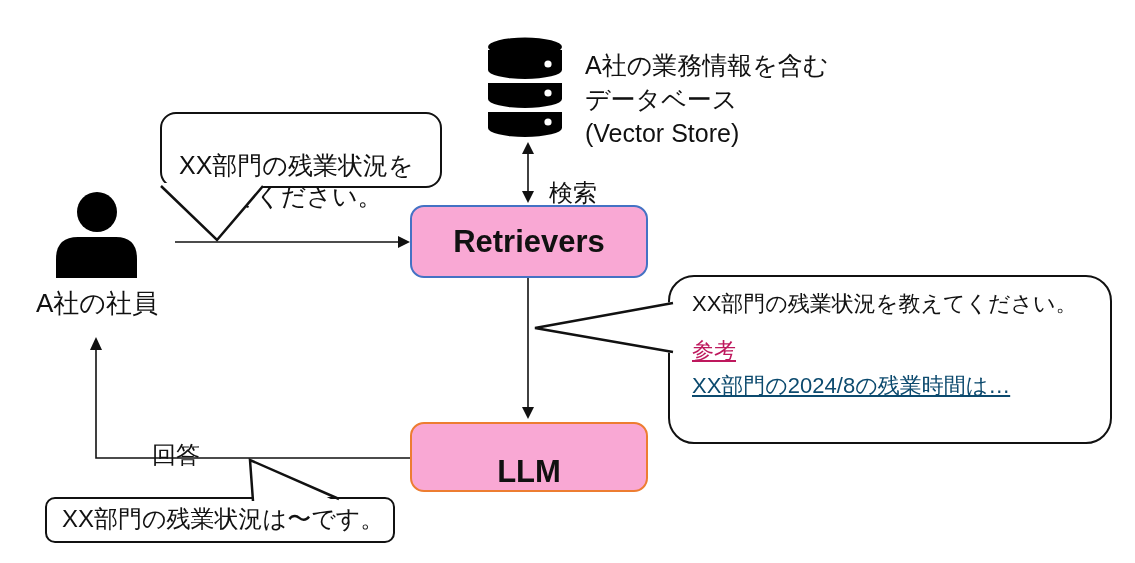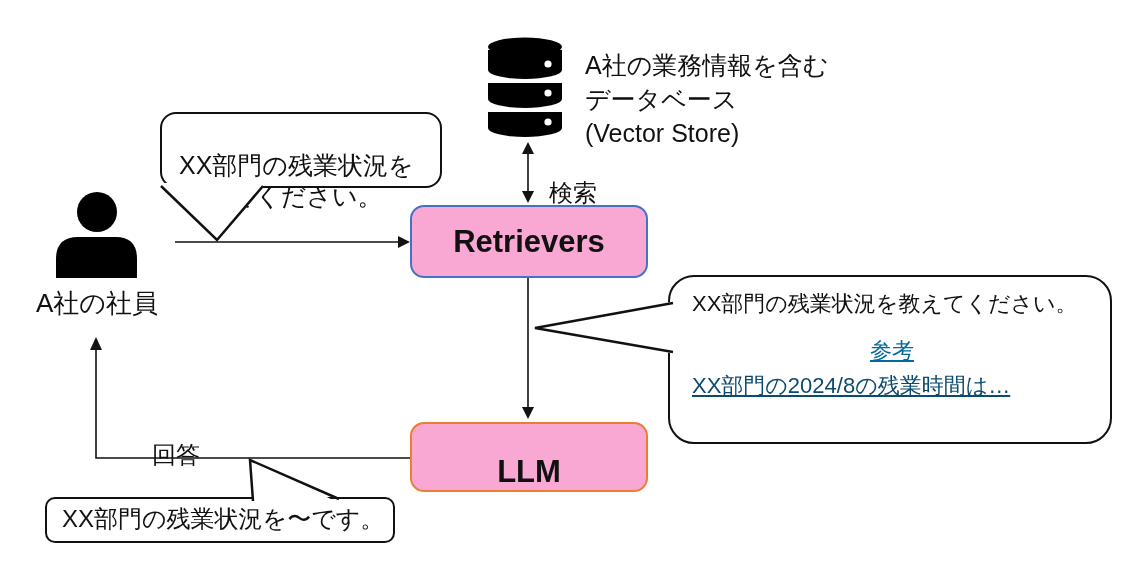--- a/index.html
+++ b/index.html
@@ -61,29 +61,29 @@
     <span>Retrievers</span>
   </div>
 
   <div class="node-box box-llm" style="border-color: rgb(237, 125, 49);">
     <span>LLM</span>
   </div>
 
   <div class="bubble bubble-prompt">
     <p class="question">XX部門の残業状況を教えてください。</p>
     <div class="links">
-      <span class="link" style="color: #0369a1; text-align: center;">参考</span>
+      <span class="link" style="color: #be185d;">参考</span>
       <span class="link" style="color: #0c4a6e;">XX部門の2024/8の残業時間は…</span>
     </div>
   </div>
 
   <div class="lbl lbl-answer">回答</div>
 
   <div class="bubble bubble-answer">
-    <span>XX部門の残業状況を〜です。</span>
+    <span>XX部門の残業状況は〜です。</span>
   </div>
 
   <svg class="svg-layer" viewBox="0 0 1135 563" xmlns="http://www.w3.org/2000/svg">
 
     <g fill="#000">
       <circle cx="97" cy="212" r="20"></circle>
       <path d="M56 278 L56 259 Q56 237 78 237 L116 237 Q137 237 137 259 L137 278 Z"></path>
     </g>
 
     <g fill="#000">

